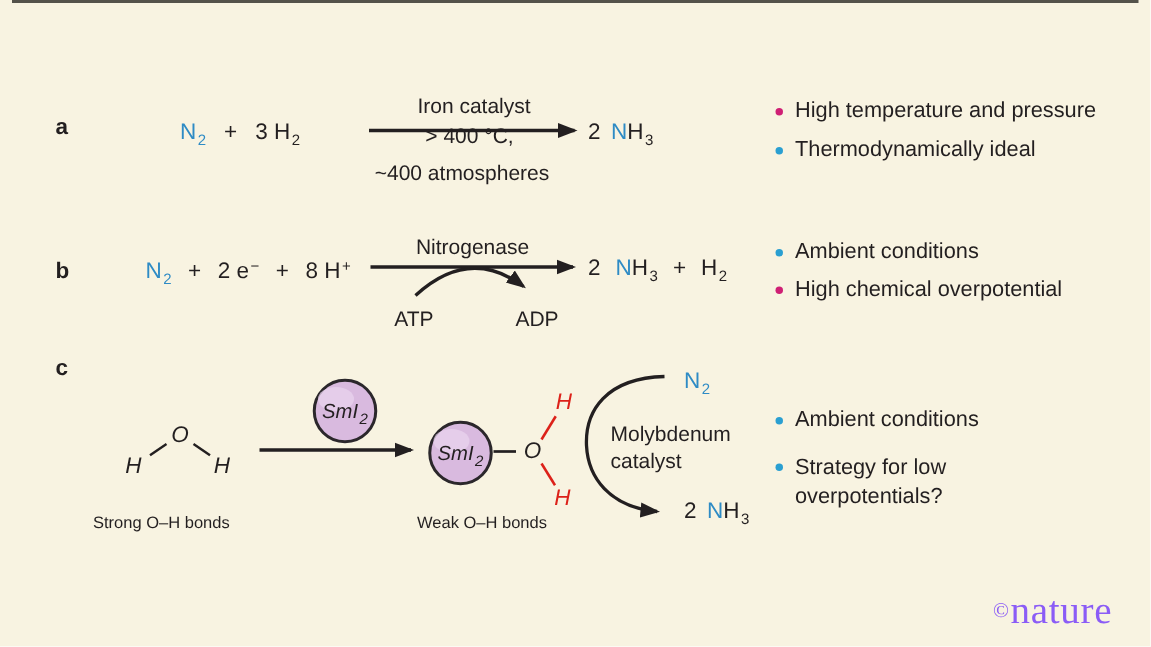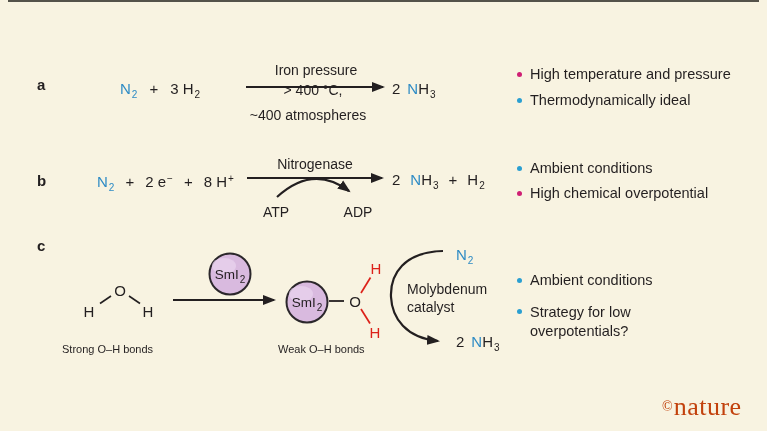--- a/index.html
+++ b/index.html
@@ -5,21 +5,21 @@
   html,body { margin:0; padding:0; background:#ffffff; }
   .stage {
     position:relative; width:767px; height:431px;
     background:#f8f3e1; color:#231f20;
     font-family:"Liberation Sans", sans-serif;
     overflow:hidden;
   }
   .abs { position:absolute; }
   .vcenter { transform:translateY(-50%); }
   .hcenter { transform:translateX(-50%); }
-  .center { transform:translate(-50%,-50%); }
+  .center { transform:translate(-50%,-50%);font-style:italic; }
   .top-rule { position:absolute; left:8px; top:0; width:751px; height:1.5px; background:#54524a; }
   .overlay { position:absolute; left:0; top:0; }
 
   .panel-label { font-weight:bold; font-size:15px; }
   .small-label { font-size:14px; white-space:nowrap; }
   .caption { font-size:11px; white-space:nowrap; }
 
   .formula { display:flex; align-items:baseline; font-size:15px; white-space:nowrap; }
   .formula .term + .term { margin-left:12px; }
   .formula.gap11 .term + .term { margin-left:11px; }
@@ -34,21 +34,21 @@
   .atom { font-size:15px; }
   .smi2text { font-size:13.5px; white-space:nowrap; }
 
   .bullet { position:absolute; display:flex; align-items:flex-start; font-size:14.5px; line-height:17px; }
   .bullet .btext { white-space:nowrap; }
   .bullet.two-line { line-height:19px;justify-content:flex-end; }
   .dot { flex:0 0 auto; width:5px; height:5px; border-radius:50%; margin:6px 8px 0 0; }
   .dot-blue { background:#2a9fd1; }
   .dot-magenta { background:#cf1f74; }
 
-  .logo { font-family:"Liberation Serif", serif; color:#c2410c; white-space:nowrap; }
+  .logo { font-family:"Liberation Serif", serif; color:#8b5cf6; white-space:nowrap; }
   .logo .copy { font-size:14px; vertical-align:4px; margin-right:1px; }
   .logo .brand { font-size:26px; letter-spacing:0.5px; }
 </style>
 </head>
 <body>
 
 <div class="stage">
 
   <div class="top-rule"></div>
 
@@ -83,21 +83,21 @@
   </svg>
 
   <div class="abs panel-label" style="left:37px; top:76px">a</div>
 
   <div class="abs formula vcenter" style="left:120px; top:88px">
     <span class="term blue"><span>N</span><span class="sub">2</span></span>
     <span class="term">+</span>
     <span class="term"><span>3 H</span><span class="sub">2</span></span>
   </div>
 
-  <div class="abs small-label hcenter" style="left:316px; top:62px">Iron pressure</div>
+  <div class="abs small-label hcenter" style="left:316px; top:62px">Iron catalyst</div>
   <div class="abs small-label hcenter" style="left:313px; top:82px">&gt; 400 °C,</div>
   <div class="abs small-label hcenter" style="left:308px; top:107px">~400 atmospheres</div>
 
   <div class="abs formula gap7 vcenter" style="left:392px; top:88px">
     <span class="term">2</span>
     <span class="term"><span class="blue">N</span><span>H</span><span class="sub">3</span></span>
   </div>
 
   <div class="bullet" style="left:517px; top:66px">
     <span class="dot dot-magenta"></span>

